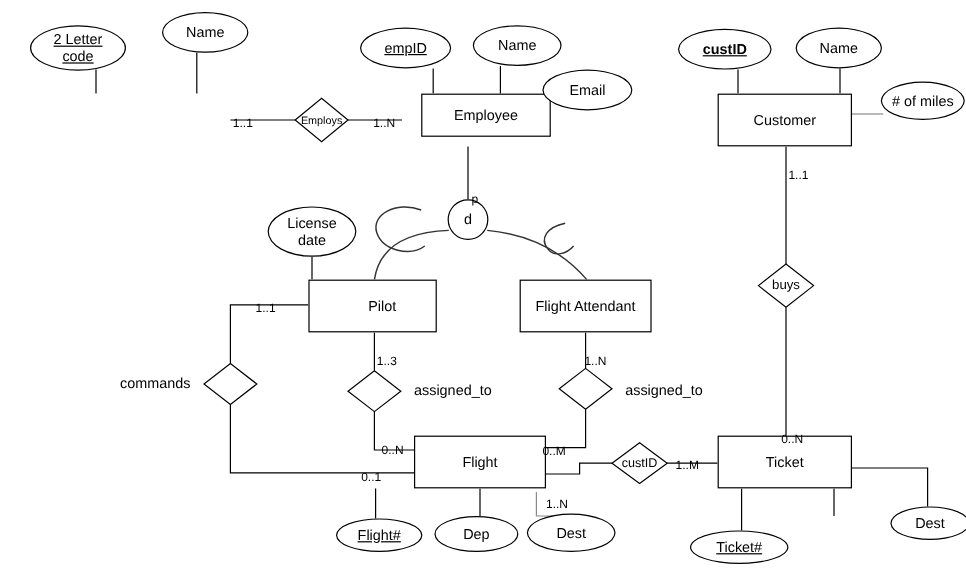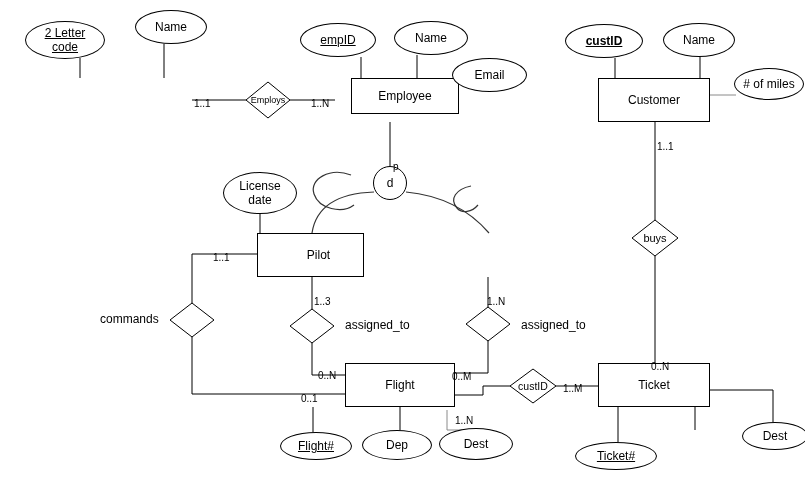--- a/index.html
+++ b/index.html
@@ -91,20 +91,23 @@
 
   <div class="entity" style="left:351px; top:78px; width:108px; height:36px;">
     <span>Employee</span>
   </div>
   <div class="entity" style="left:598px; top:78px; width:112px; height:44px;">
     <span>Customer</span>
   </div>
   <div class="entity" style="left:257px; top:233px; width:107px; height:44px;padding-left:16px;">
     <span>Pilot</span>
   </div>
+  <div class="entity" style="left:433px; top:233px; width:110px; height:44px;">
+    <span>Flight Attendant</span>
+  </div>
   <div class="entity" style="left:345px; top:363px; width:110px; height:44px;">
     <span>Flight</span>
   </div>
   <div class="entity" style="left:598px; top:363px; width:112px; height:44px;">
     <span>Ticket</span>
   </div>
 
   <div class="attr" style="left:25px; top:21px; width:80px; height:38px;">
     <span class="line key">2 Letter</span>
     <span class="line key">code</span>

